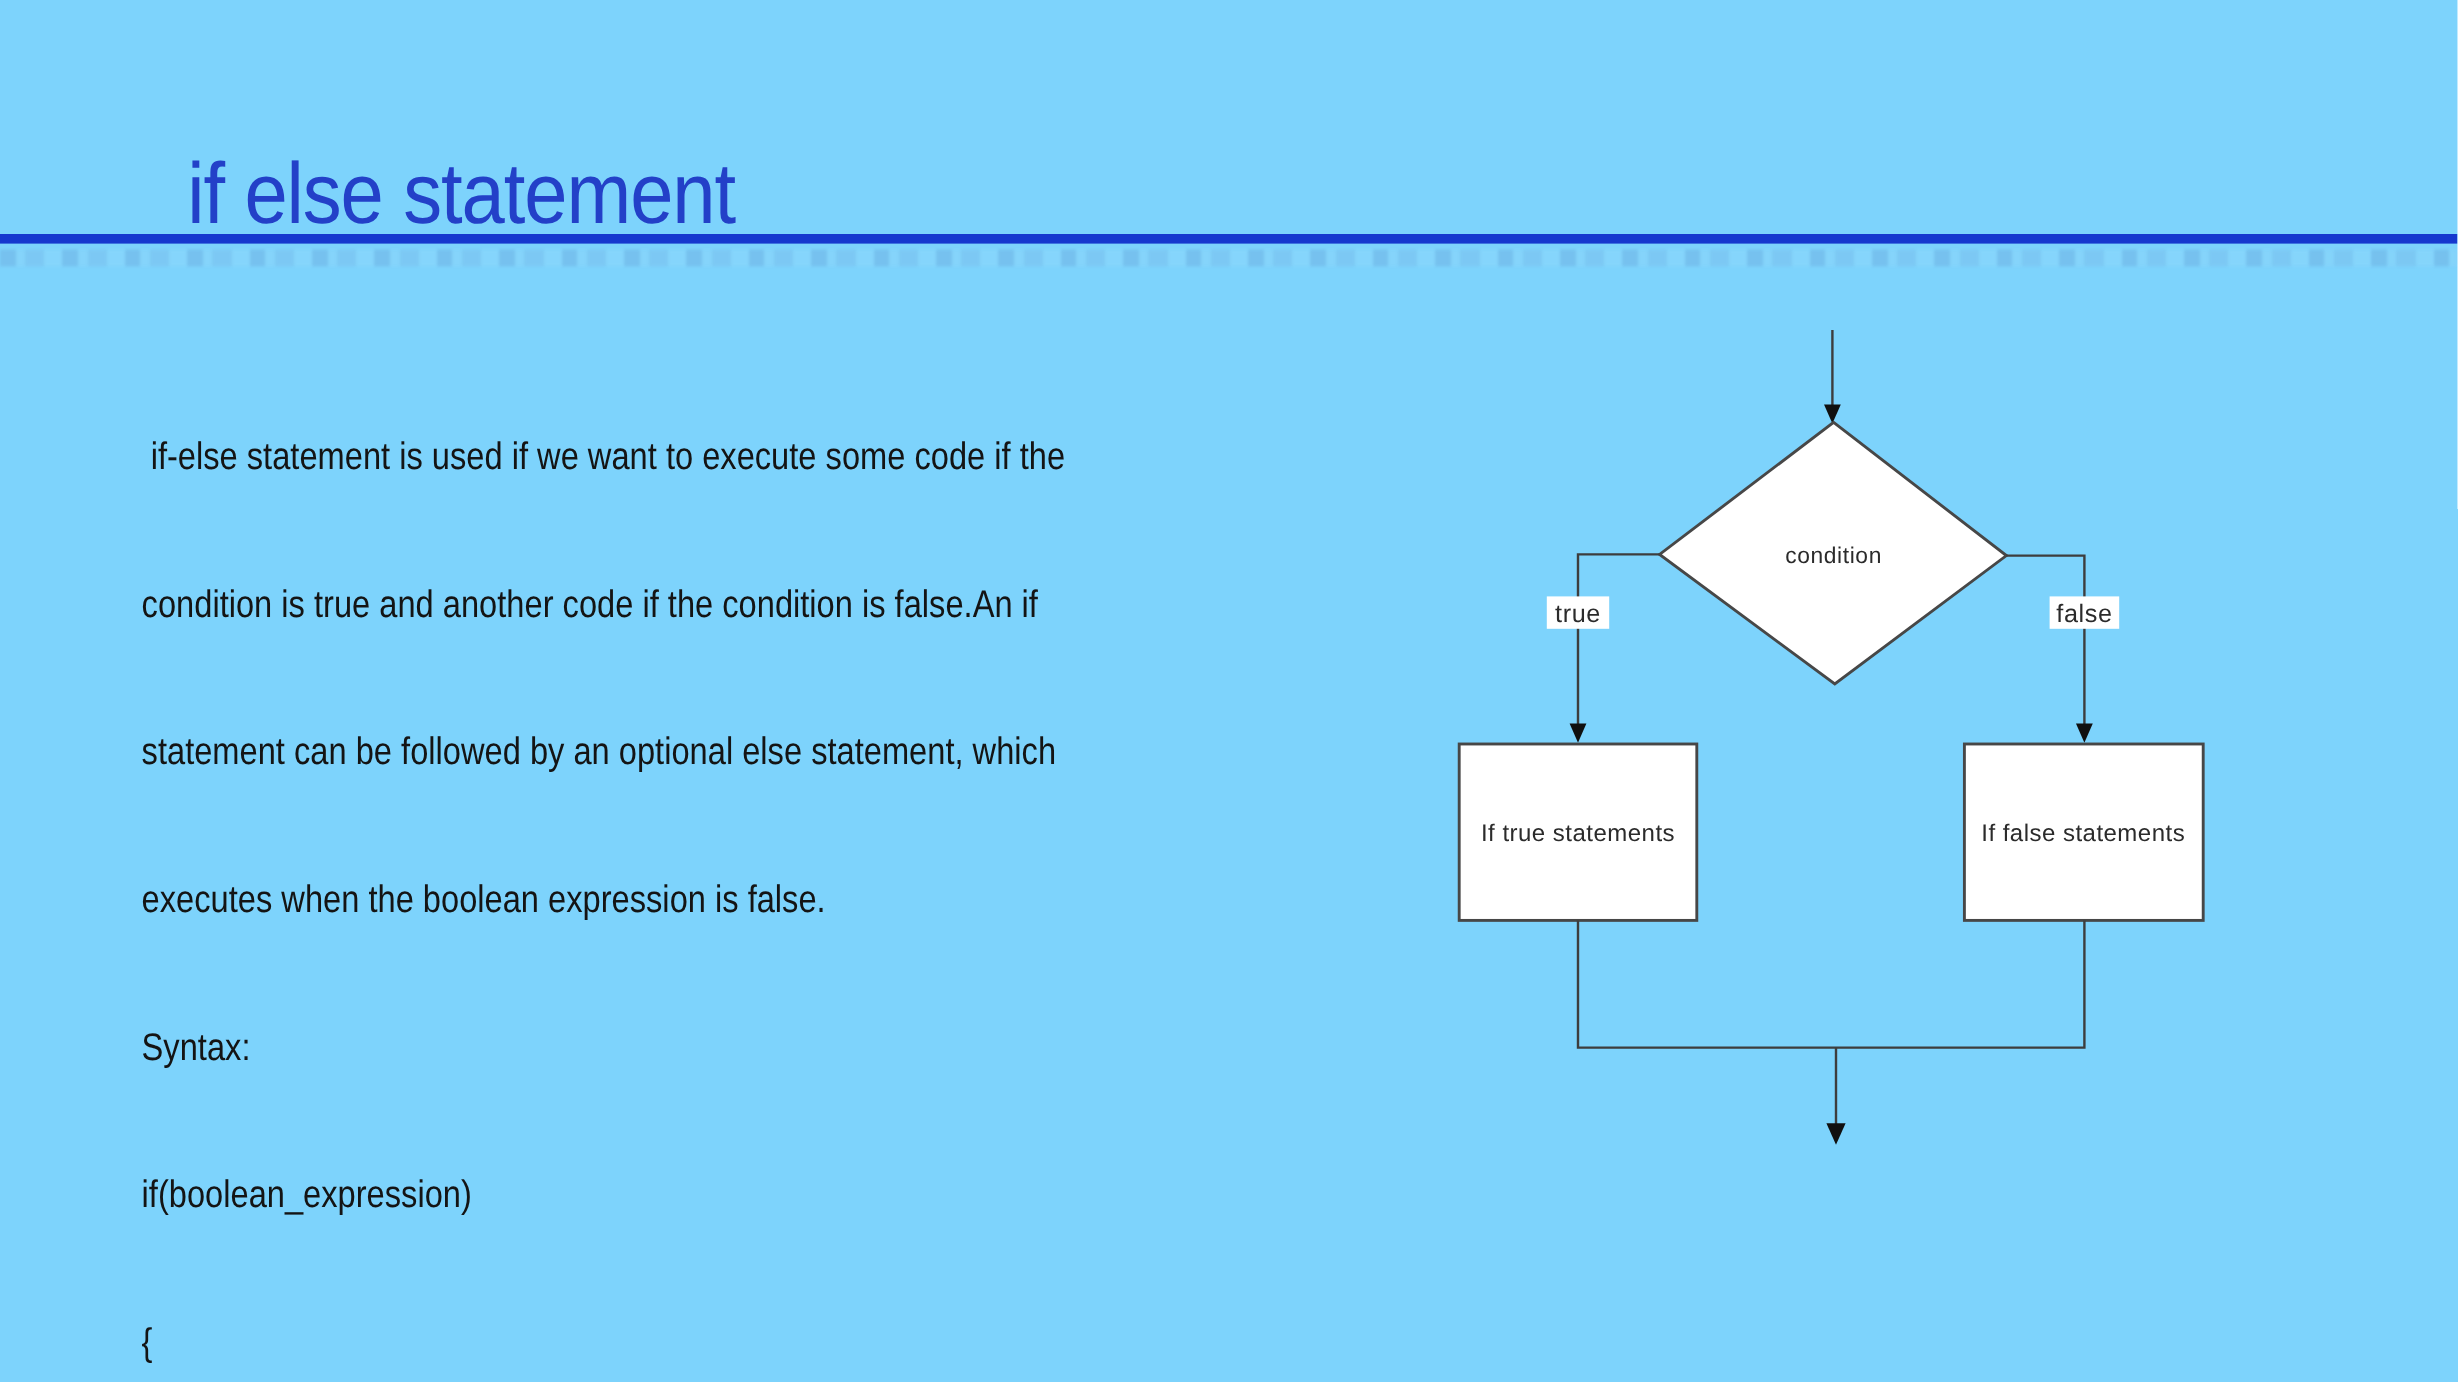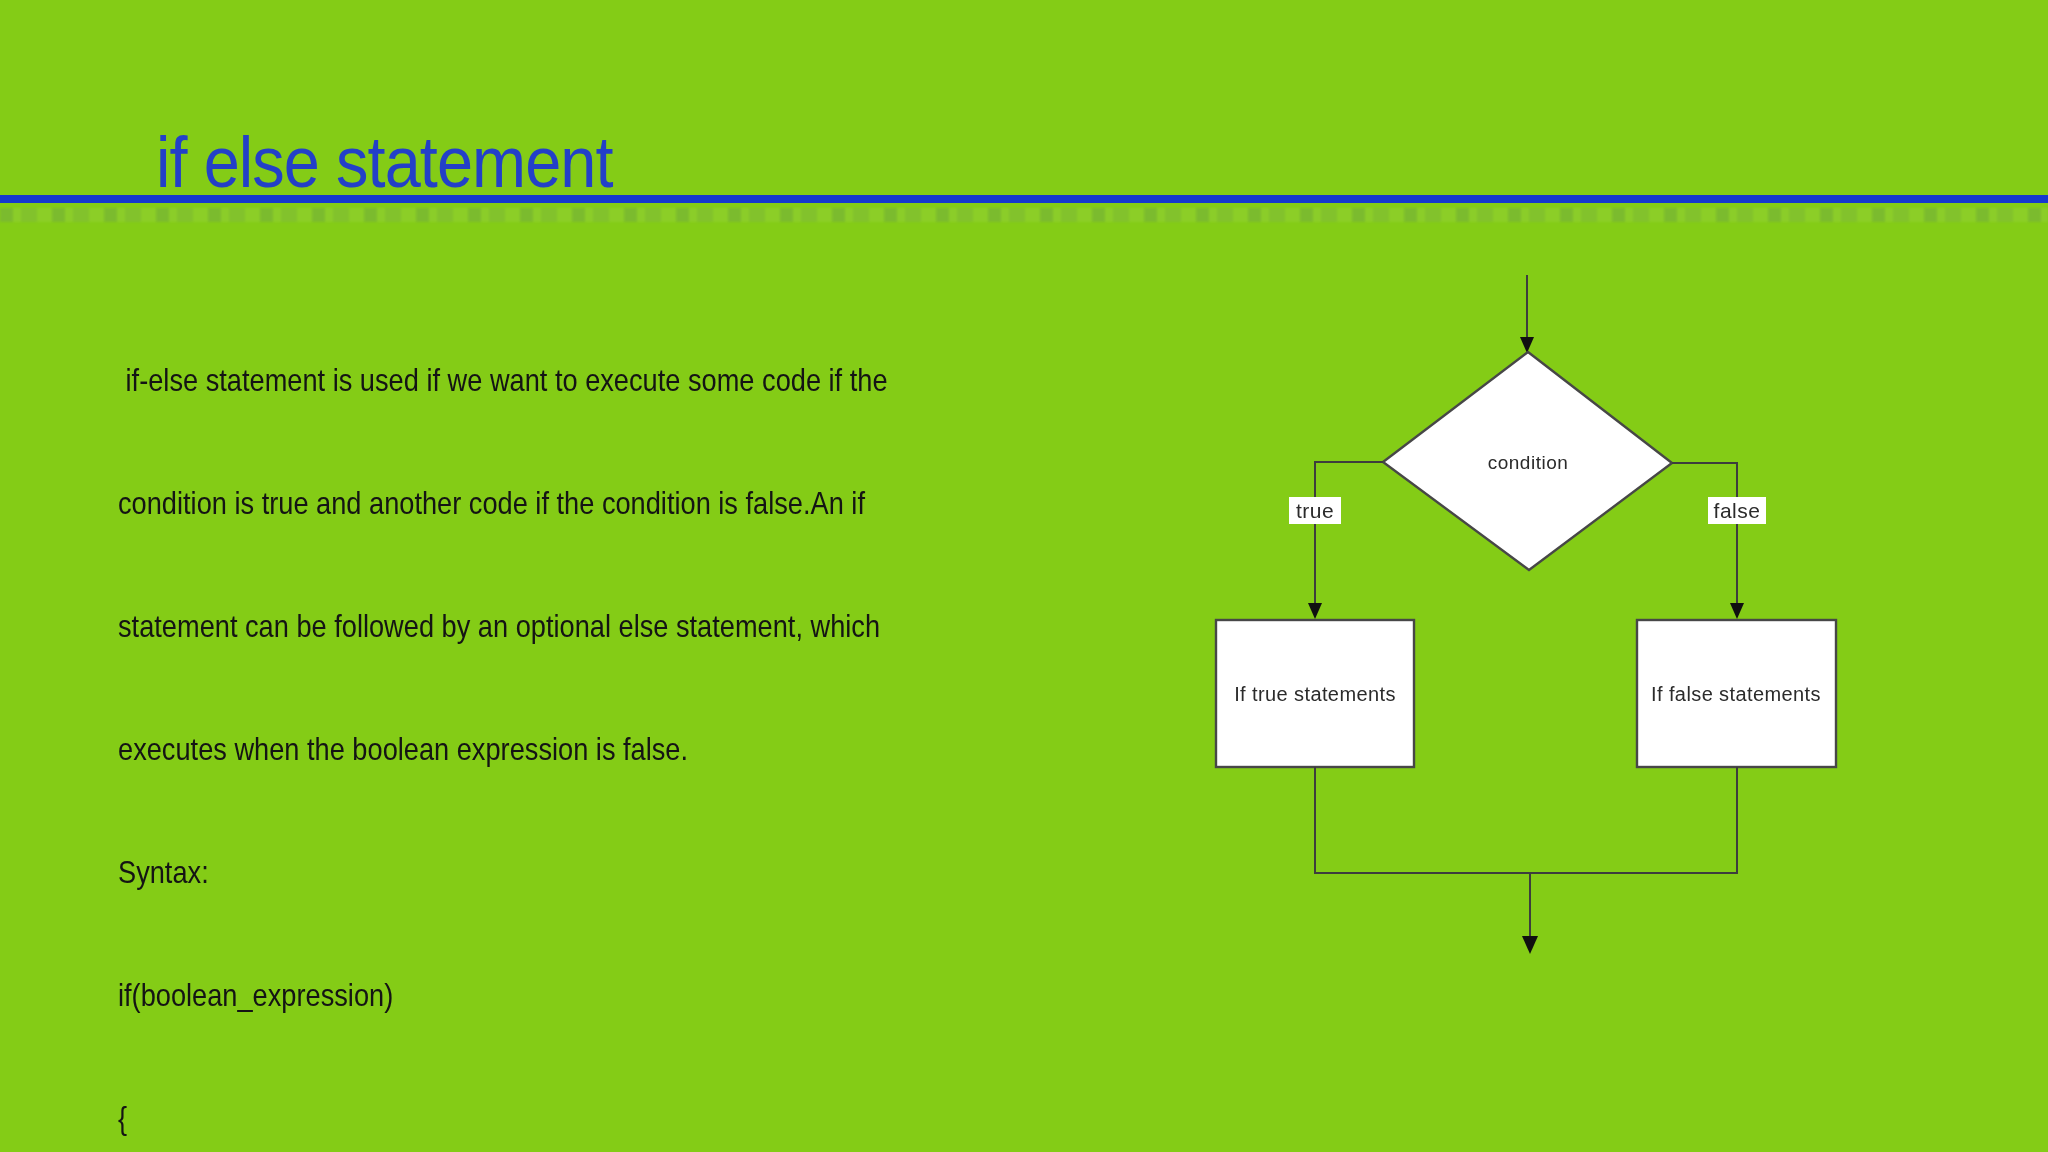--- a/index.html
+++ b/index.html
@@ -1,19 +1,19 @@
 <!DOCTYPE html>
 <html><head>
 <meta charset="utf-8">
 <style>
   html,body{margin:0;padding:0;background:#ffffff;}
   .slide{
     position:relative;
     width:2048px;height:1152px;
-    background:#84cc16;
+    background:#7dd3fc;
     overflow:hidden;
     font-family:"Liberation Sans", sans-serif;
   }
   .title{
     position:absolute;
     left:156px;top:122px;
     font-size:72px;
     line-height:80px;
     font-weight:400;
     color:#2340C8;

